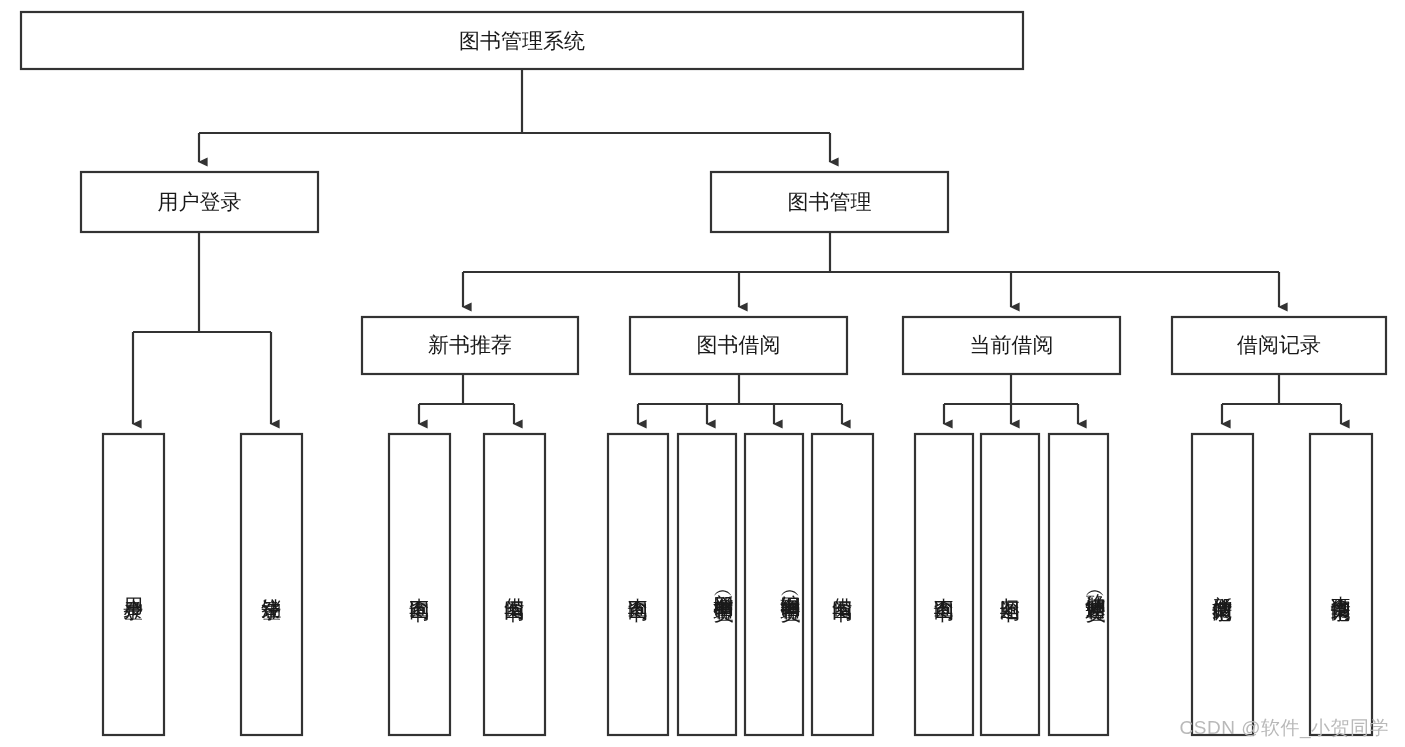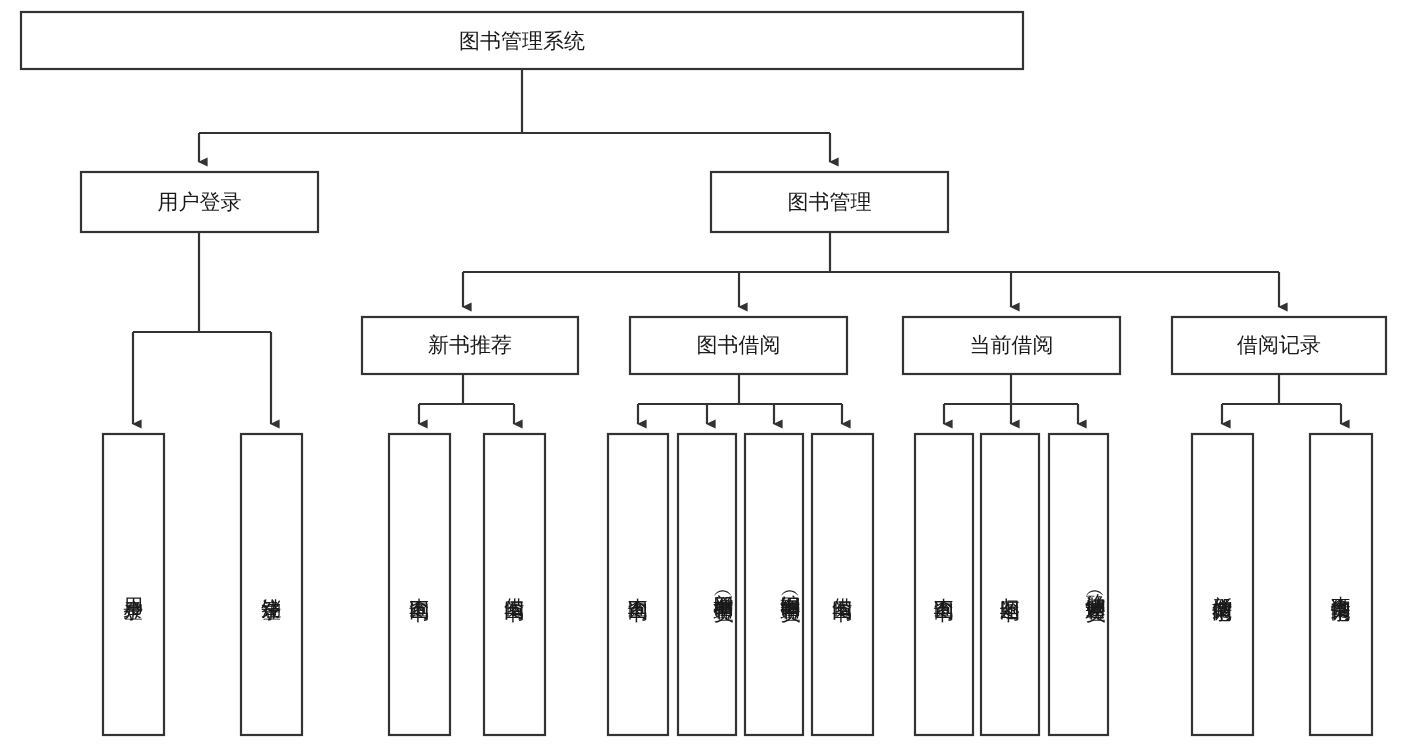--- a/index.html
+++ b/index.html
@@ -189,13 +189,14 @@
   <div class="leaf-label" style="left:608px; top:434px; width:60px; height:301px;">查询图书</div>
   <div class="leaf-label" style="left:678px; top:440px; width:58px; height:289px; align-items:flex-start;">新增图书（管理员）</div>
   <div class="leaf-label" style="left:745px; top:440px; width:58px; height:289px; align-items:flex-start;">编辑图书（管理员）</div>
   <div class="leaf-label" style="left:812px; top:434px; width:61px; height:301px;">借阅图书</div>
   <div class="leaf-label" style="left:915px; top:434px; width:58px; height:301px;">查询图书</div>
   <div class="leaf-label" style="left:981px; top:434px; width:58px; height:301px;">归还图书</div>
   <div class="leaf-label" style="left:1049px; top:440px; width:59px; height:289px; align-items:flex-start;">确认归还（管理员）</div>
   <div class="leaf-label" style="left:1192px; top:434px; width:61px; height:301px;">新增借阅记录</div>
   <div class="leaf-label" style="left:1310px; top:434px; width:62px; height:301px;">查询借阅记录</div>
 
+  <div class="watermark">CSDN @软件_小贺同学</div>
 </div>
 
 </body></html>

